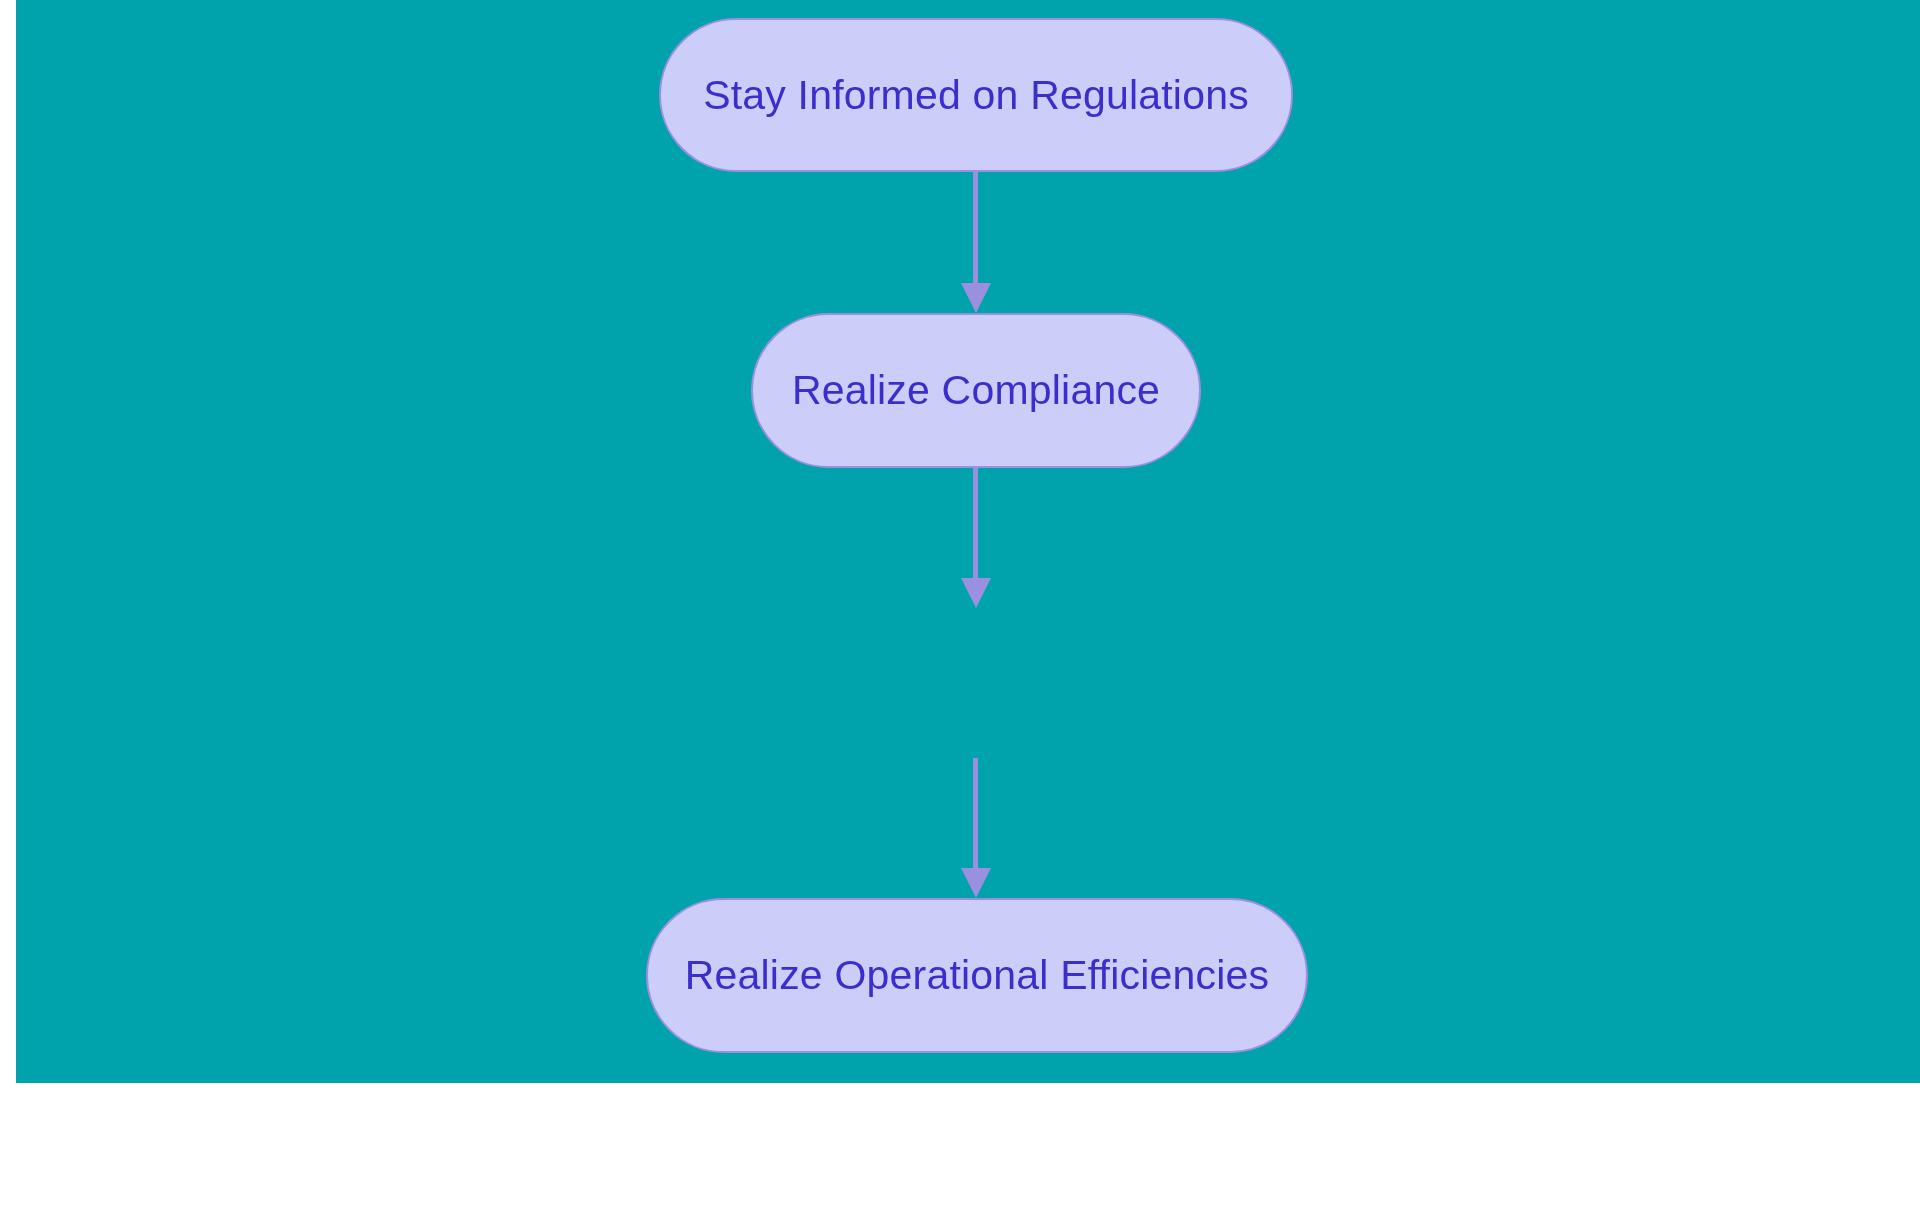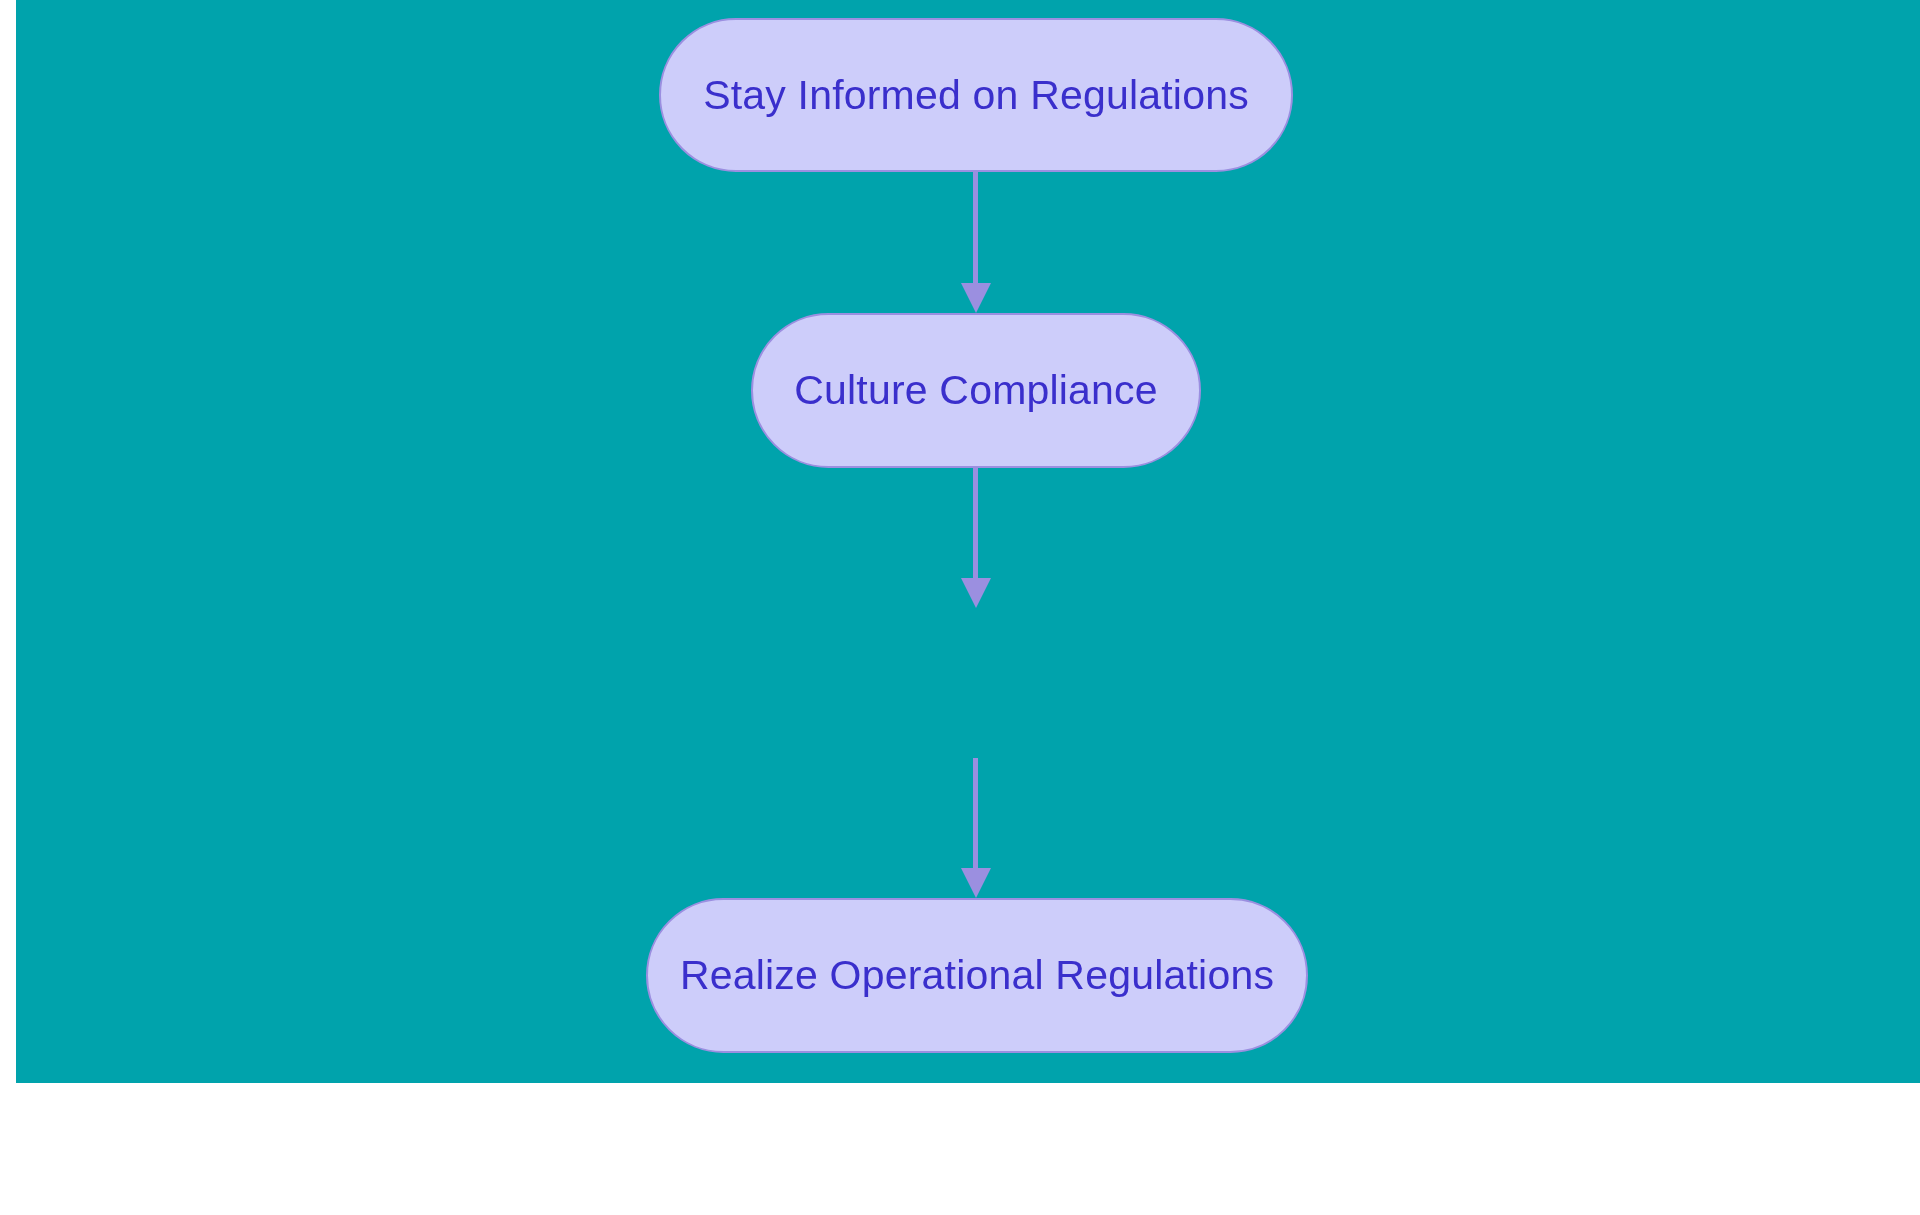--- a/index.html
+++ b/index.html
@@ -127,32 +127,32 @@
     <div class="node" id="node-0">
       <span class="node-label">Stay Informed on Regulations</span>
     </div>
 
     <div class="connector" id="connector-0">
       <div class="stem"></div>
       <div class="head"></div>
     </div>
 
     <div class="node" id="node-1">
-      <span class="node-label">Culture Compliance</span>
+      <span class="node-label">Realize Compliance</span>
     </div>
 
     <div class="connector" id="connector-1">
       <div class="stem"></div>
       <div class="head"></div>
     </div>
 
 
     <div class="connector" id="connector-2">
       <div class="stem"></div>
       <div class="head"></div>
     </div>
 
     <div class="node" id="node-3">
-      <span class="node-label">Realize Operational Regulations</span>
+      <span class="node-label">Realize Operational Efficiencies</span>
     </div>
 
   </div>
 </div>
 
 </body></html>

